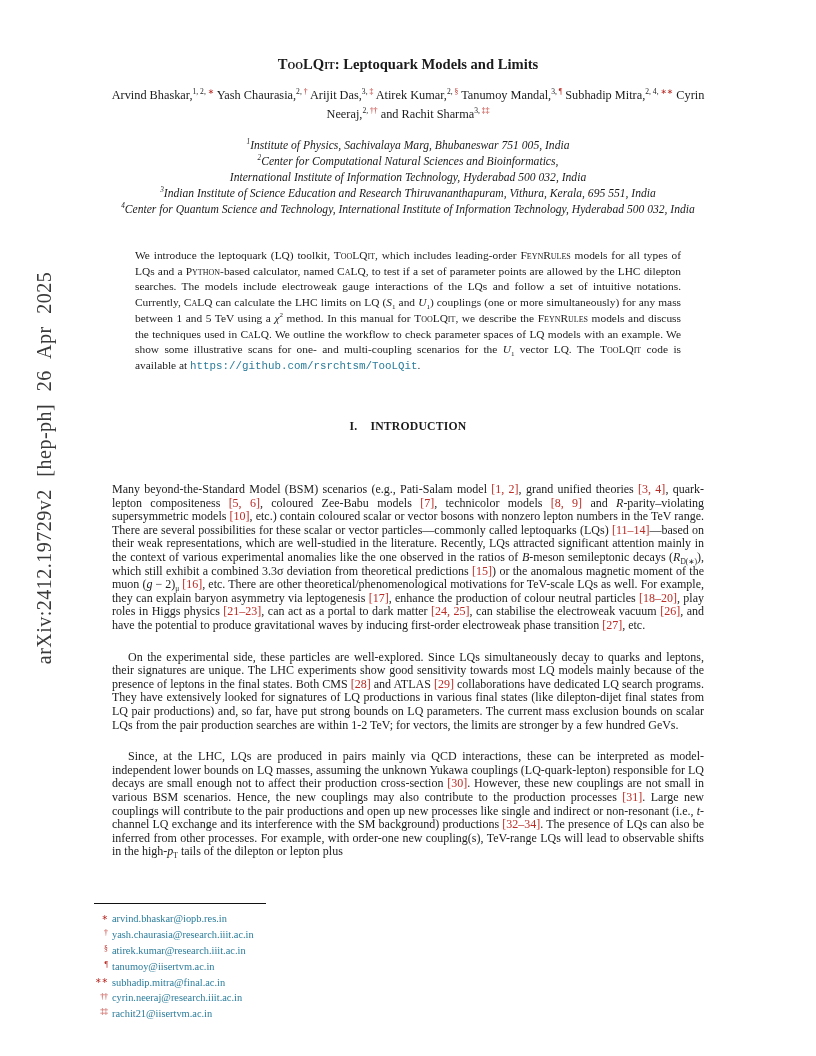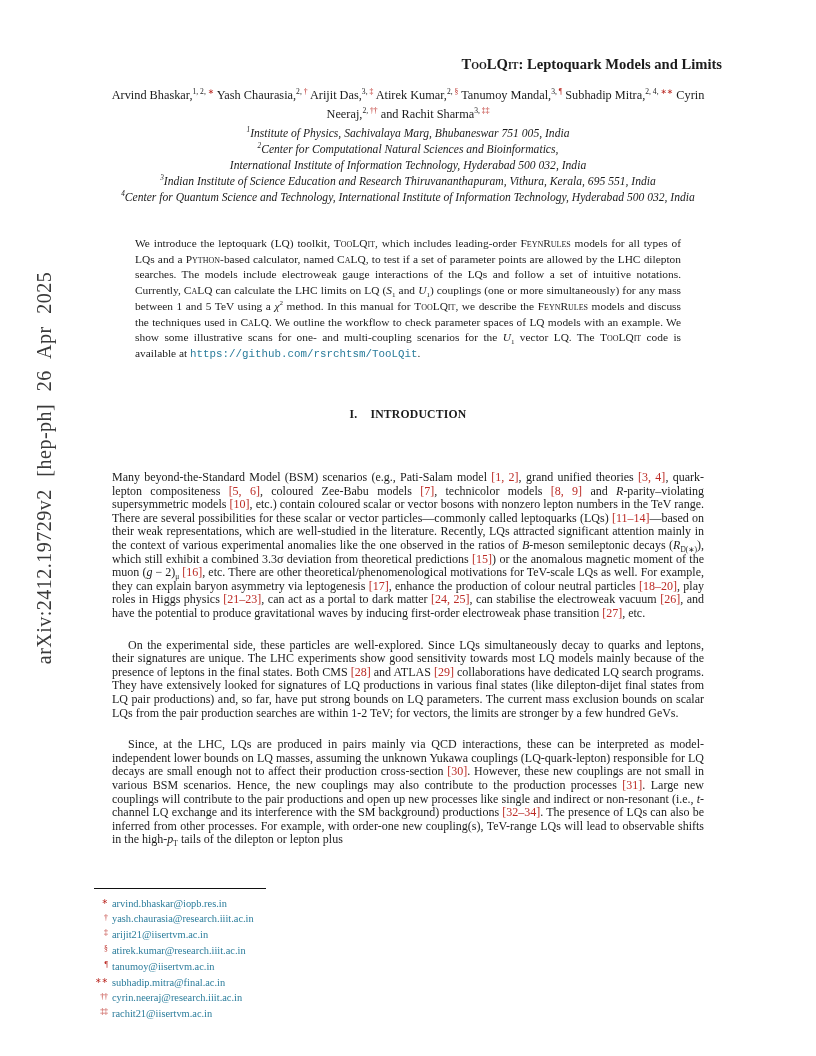--- a/index.html
+++ b/index.html
@@ -10,23 +10,23 @@
     font-family: "Liberation Serif", serif; color: #1b1b1b;
     display: flex; flex-direction: column;
     padding: 56px 94px 34px 94px;
   }
   .arxiv-stamp {
     position: absolute; left: 44px; top: 468px;
     transform: translate(-50%, -50%) rotate(-90deg);
     white-space: nowrap; font-size: 20px; color: #3a3a3a;
     word-spacing: 7px; letter-spacing: 0.5px;
   }
-  .title { margin: 0 0 13px 0; text-align: right; font-size: 14.6px; font-weight: bold; }
+  .title { margin: 0 0 13px 0; text-align: center; font-size: 14.6px; font-weight: bold; }
   .smallcaps { font-variant: small-caps; }
-  .authors { width: 620px; margin: 0 auto 2px auto; text-align: center; font-size: 12.3px; line-height: 1.55; }
+  .authors { width: 620px; margin: 0 auto 14px auto; text-align: center; font-size: 12.3px; line-height: 1.55; }
   sup { font-size: 0.62em; line-height: 0; vertical-align: super; }
   sub { font-size: 0.62em; line-height: 0; vertical-align: sub; }
   .fn-mark { color: #bb2b25; }
   .affils { text-align: center; font-style: italic; font-size: 11.6px; line-height: 1.38; margin-bottom: 16px; }
   .affil-line sup { font-style: italic; }
   .abstract { margin: 14px 41px 0 41px; text-align: justify; font-size: 11.4px; line-height: 1.38; }
   .section-heading { margin: 46px 0 32px 0; text-align: center; font-size: 11.7px; font-weight: bold; letter-spacing: 0.2px; }
   .sec-num { margin-right: 13px; }
   .body p { margin: 18px; text-align: justify; font-size: 12px; line-height: 13.6px; }
   .body p.indent { text-indent: 16px; }
@@ -68,21 +68,20 @@
       <p>Many beyond-the-Standard Model (BSM) scenarios (e.g., Pati-Salam model <span class="cite">[1, 2]</span>, grand unified theories <span class="cite">[3, 4]</span>, quark-lepton compositeness <span class="cite">[5, 6]</span>, coloured Zee-Babu models <span class="cite">[7]</span>, technicolor models <span class="cite">[8, 9]</span> and <span class="it">R</span>-parity–violating supersymmetric models <span class="cite">[10]</span>, etc.) contain coloured scalar or vector bosons with nonzero lepton numbers in the TeV range. There are several possibilities for these scalar or vector particles—commonly called leptoquarks (LQs) <span class="cite">[11–14]</span>—based on their weak representations, which are well-studied in the literature. Recently, LQs attracted significant attention mainly in the context of various experimental anomalies like the one observed in the ratios of <span class="it">B</span>-meson semileptonic decays (<span class="it">R</span><sub>D(∗)</sub>), which still exhibit a combined 3.3σ deviation from theoretical predictions <span class="cite">[15]</span>) or the anomalous magnetic moment of the muon (<span class="it">g</span> − 2)<sub>μ</sub> <span class="cite">[16]</span>, etc. There are other theoretical/phenomenological motivations for TeV-scale LQs as well. For example, they can explain baryon asymmetry via leptogenesis <span class="cite">[17]</span>, enhance the production of colour neutral particles <span class="cite">[18–20]</span>, play roles in Higgs physics <span class="cite">[21–23]</span>, can act as a portal to dark matter <span class="cite">[24, 25]</span>, can stabilise the electroweak vacuum <span class="cite">[26]</span>, and have the potential to produce gravitational waves by inducing first-order electroweak phase transition <span class="cite">[27]</span>, etc.</p>
       <p class="indent">On the experimental side, these particles are well-explored. Since LQs simultaneously decay to quarks and leptons, their signatures are unique. The LHC experiments show good sensitivity towards most LQ models mainly because of the presence of leptons in the final states. Both CMS <span class="cite">[28]</span> and ATLAS <span class="cite">[29]</span> collaborations have dedicated LQ search programs. They have extensively looked for signatures of LQ productions in various final states (like dilepton-dijet final states from LQ pair productions) and, so far, have put strong bounds on LQ parameters. The current mass exclusion bounds on scalar LQs from the pair production searches are within 1-2 TeV; for vectors, the limits are stronger by a few hundred GeVs.</p>
       <p class="indent">Since, at the LHC, LQs are produced in pairs mainly via QCD interactions, these can be interpreted as model-independent lower bounds on LQ masses, assuming the unknown Yukawa couplings (LQ-quark-lepton) responsible for LQ decays are small enough not to affect their production cross-section <span class="cite">[30]</span>. However, these new couplings are not small in various BSM scenarios. Hence, the new couplings may also contribute to the production processes <span class="cite">[31]</span>. Large new couplings will contribute to the pair productions and open up new processes like single and indirect or non-resonant (i.e., <span class="it">t</span>-channel LQ exchange and its interference with the SM background) productions <span class="cite">[32–34]</span>. The presence of LQs can also be inferred from other processes. For example, with order-one new coupling(s), TeV-range LQs will lead to observable shifts in the high-<span class="it">p</span><sub>T</sub> tails of the dilepton or lepton plus</p>
     </div>
 
   <div class="footnotes">
     <div class="fn-rule"></div>
     <div id="fnlist">
         <div class="fn-line"><span class="fn-sym">∗</span><a class="email">arvind.bhaskar@iopb.res.in</a></div>
         <div class="fn-line"><span class="fn-sym">†</span><a class="email">yash.chaurasia@research.iiit.ac.in</a></div>
-        <div class="fn-line"><span class="fn-sym">‡</span><a class="email">arijit21@iisertvm.ac.in</a></div>
         <div class="fn-line"><span class="fn-sym">§</span><a class="email">atirek.kumar@research.iiit.ac.in</a></div>
         <div class="fn-line"><span class="fn-sym">¶</span><a class="email">tanumoy@iisertvm.ac.in</a></div>
         <div class="fn-line"><span class="fn-sym">∗∗</span><a class="email">subhadip.mitra@final.ac.in</a></div>
         <div class="fn-line"><span class="fn-sym">††</span><a class="email">cyrin.neeraj@research.iiit.ac.in</a></div>
         <div class="fn-line"><span class="fn-sym">‡‡</span><a class="email">rachit21@iisertvm.ac.in</a></div>
       </div>
   </div>
 
 </div>
 

